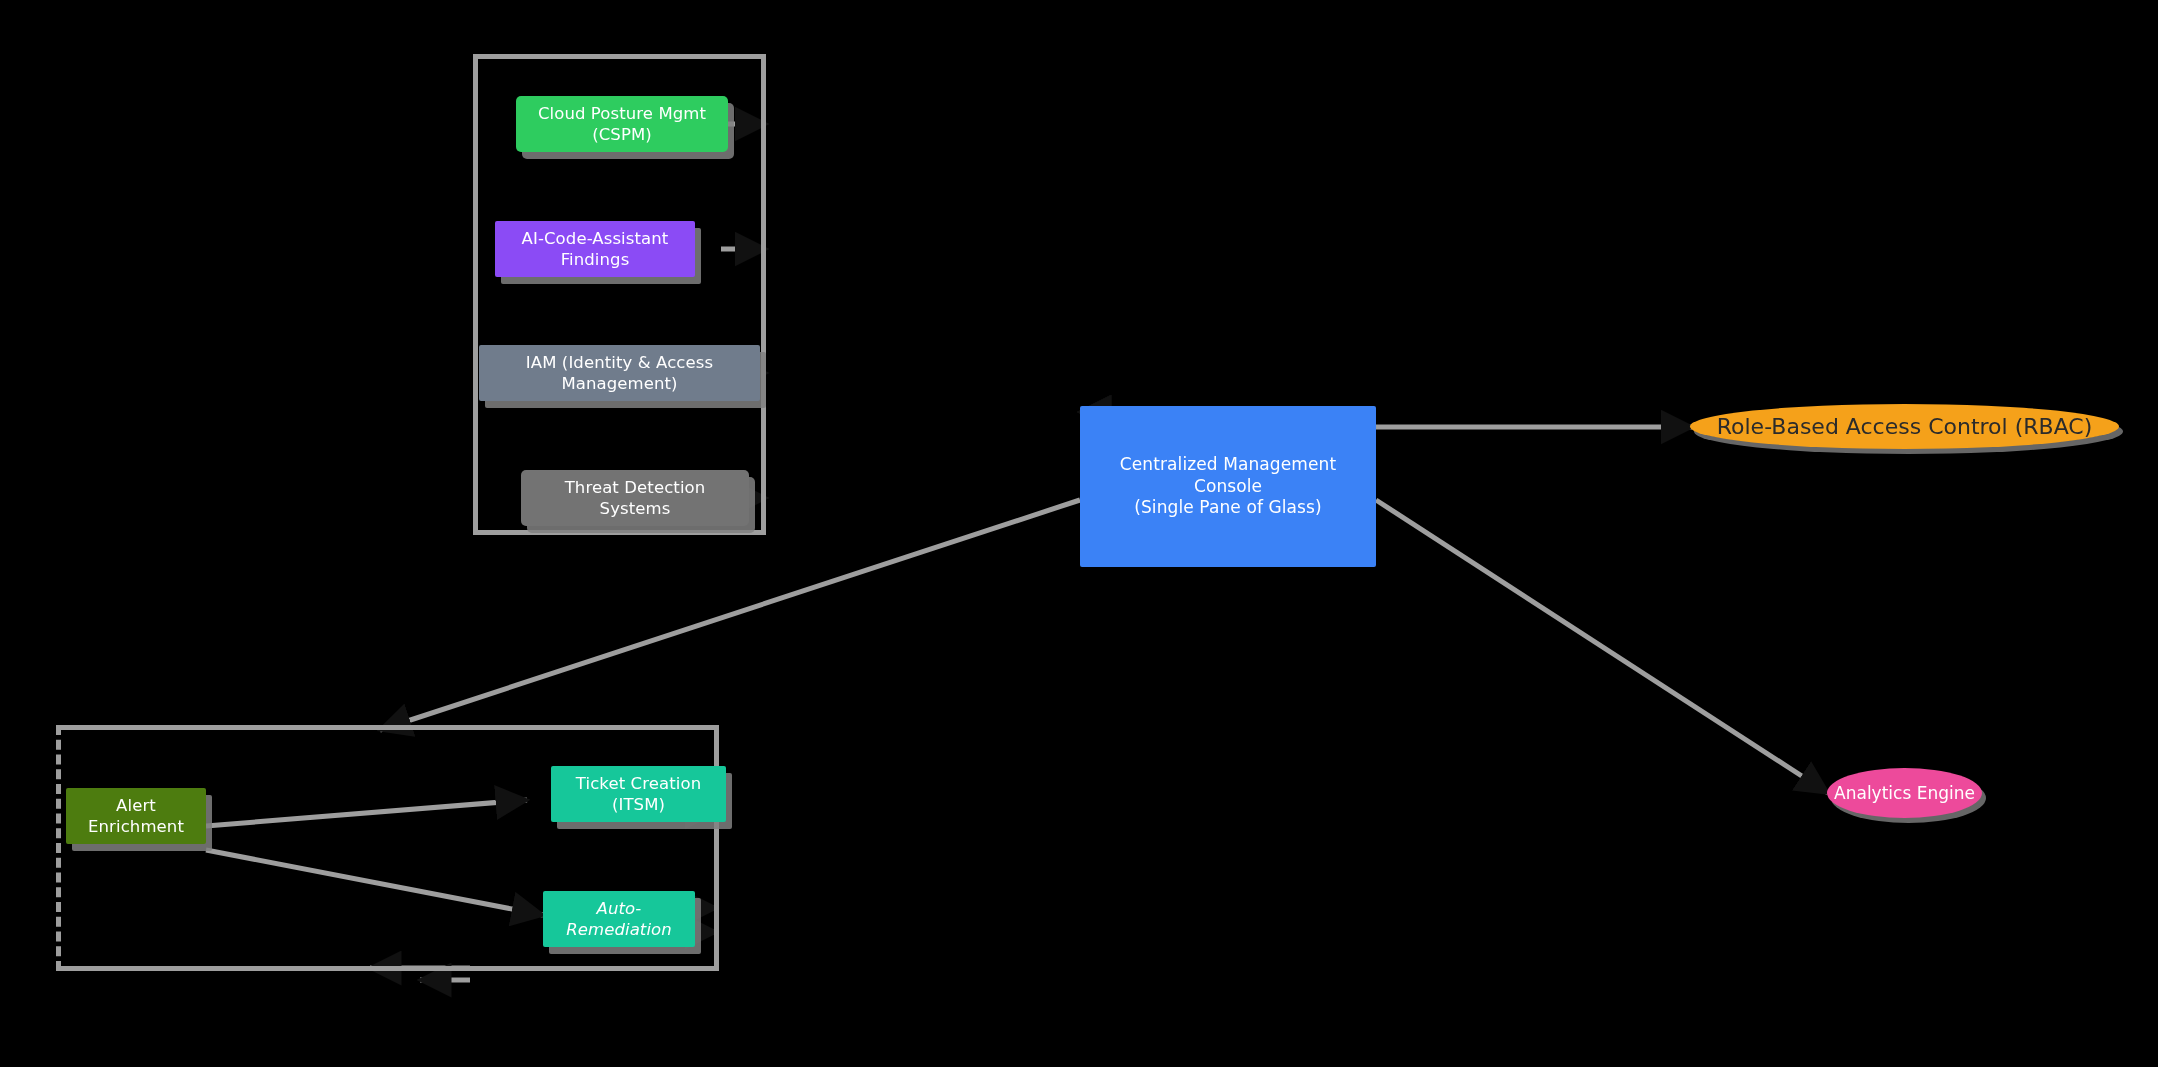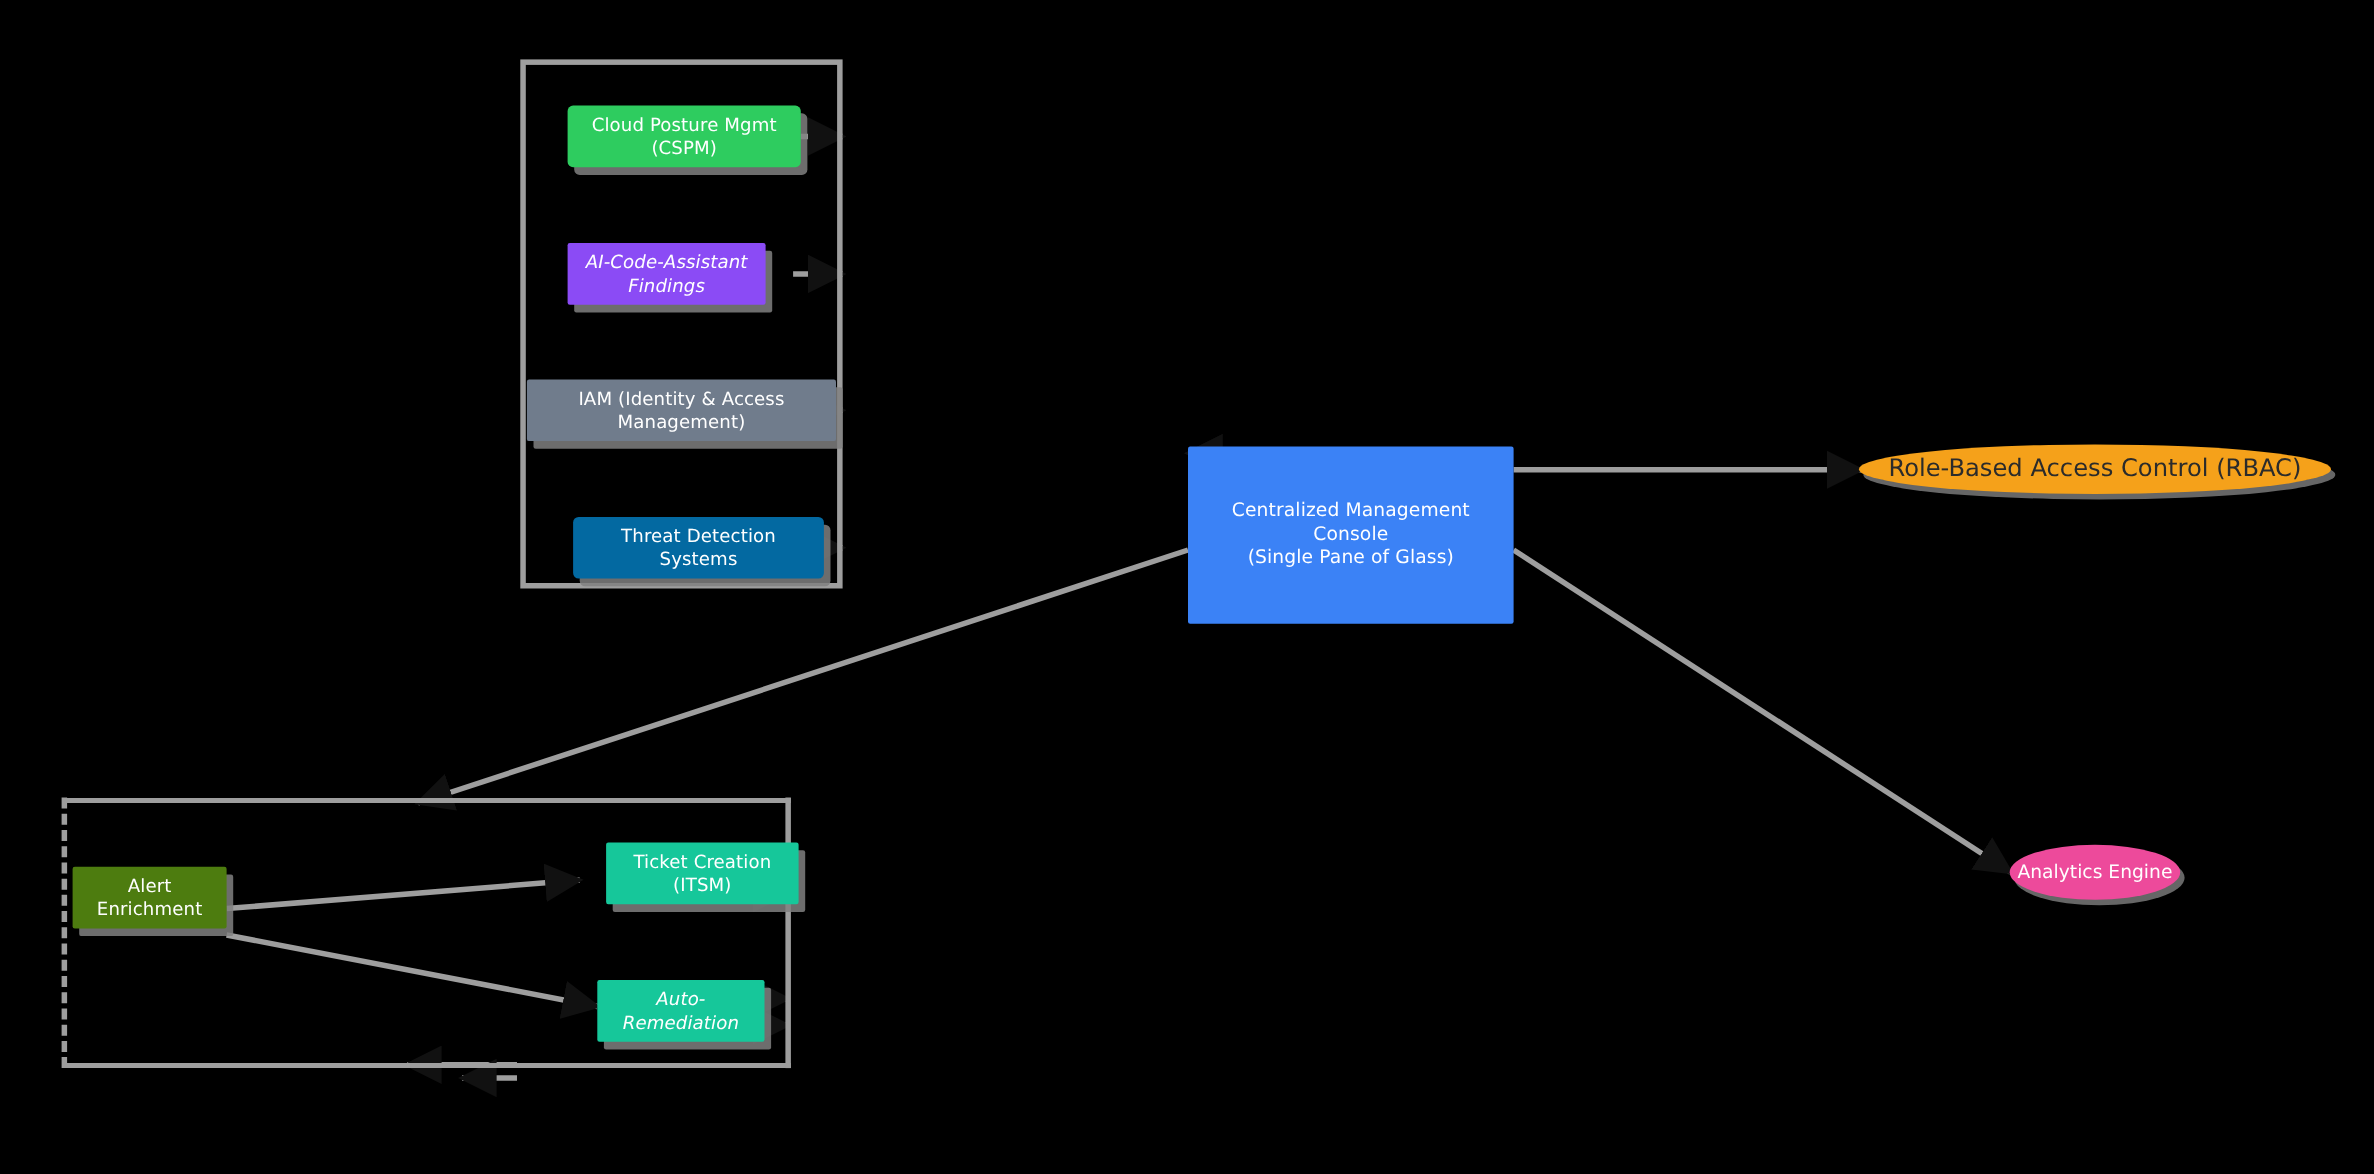--- a/index.html
+++ b/index.html
@@ -61,41 +61,40 @@
   .node-cspm {
     left: 516px;
     top: 96px;
     width: 212px;
     height: 56px;
     background: #2ecc5f;
     border-radius: 5px;
     text-align: center;
   }
   .node-ai {
-    left: 516px;
+    left: 495px;
     top: 221px;
-    width: 180px;
+    width: 200px;
     height: 56px;
     background: #8b4bf5;
-    font-style: italic;
   }
   .node-iam {
     left: 479px;
     top: 345px;
     width: 281px;
     height: 56px;
     background: #707c8c;
     text-align: center;
   }
   .node-threat {
     left: 521px;
     top: 470px;
     width: 228px;
     height: 56px;
-    background: #0369a1;
+    background: #737373;
     border-radius: 5px;
   }
   .node-console {
     left: 1080px;
     top: 406px;
     width: 296px;
     height: 161px;
     background: #3b82f6;
     font-size: 17px;
   }

